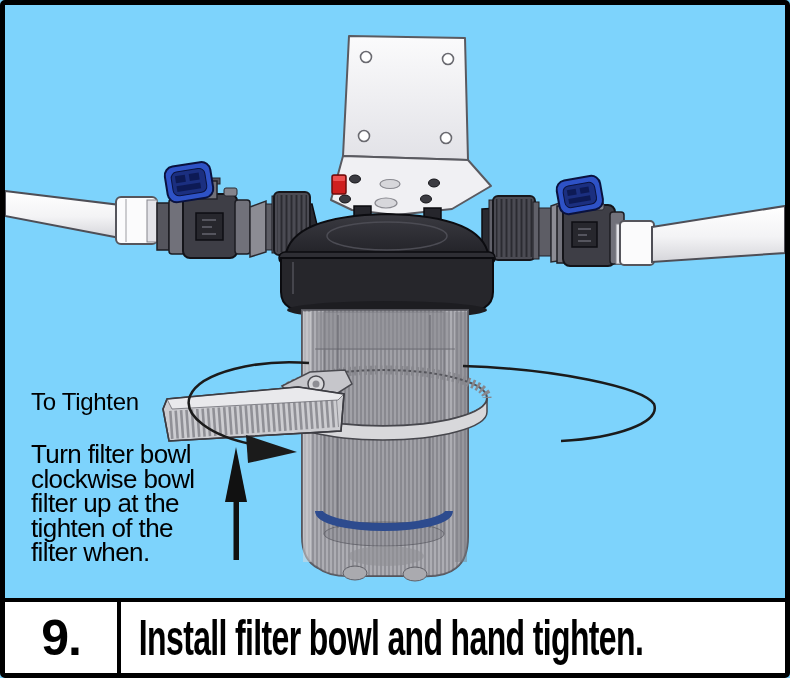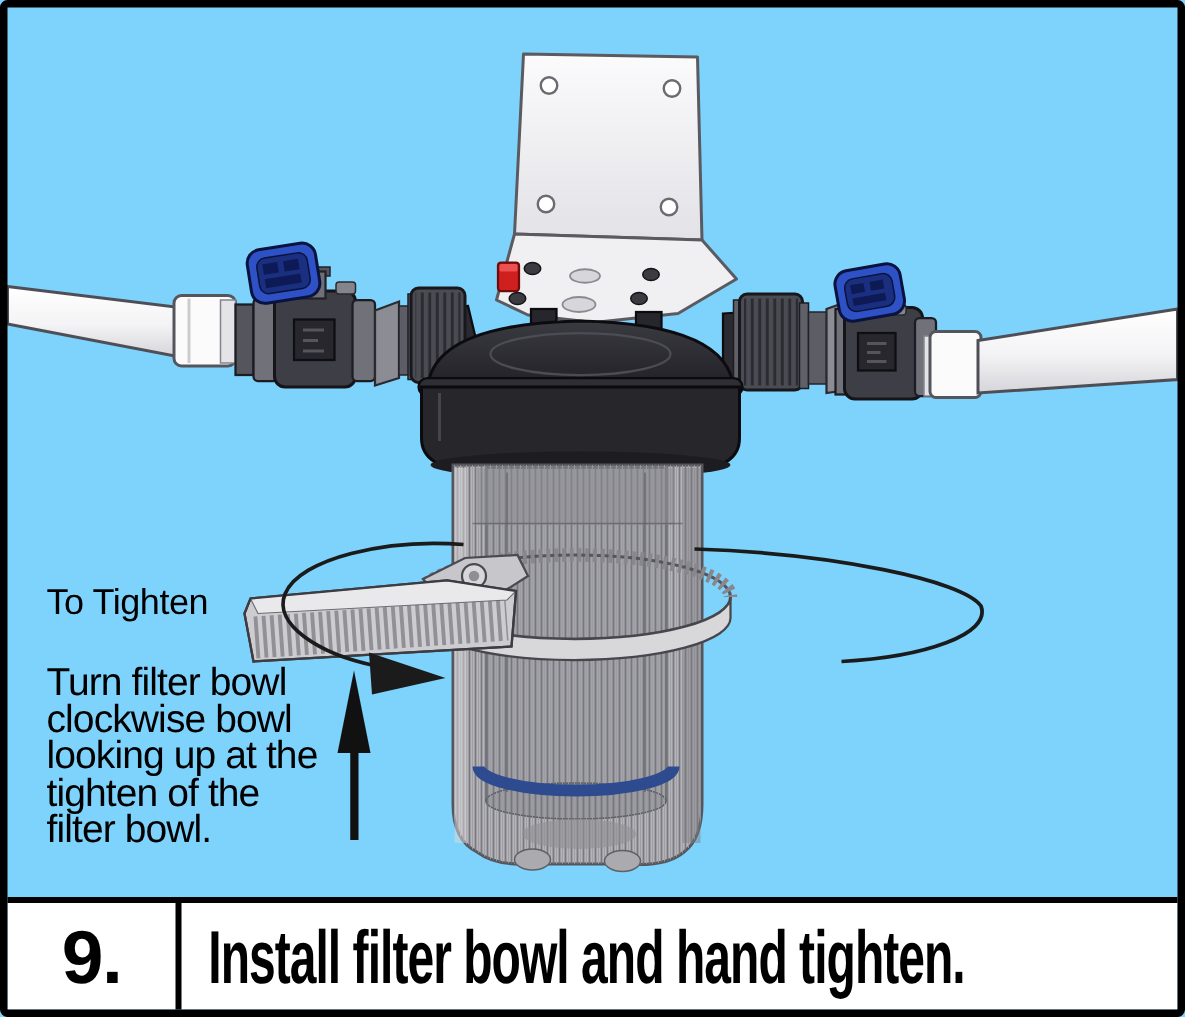--- a/index.html
+++ b/index.html
@@ -220,23 +220,23 @@
         <polygon points="236,447 225,502 247,502" fill="#111111"></polygon>
       </g>
     </svg>
   </div>
 
   <div class="instructions">
     <div class="instr-heading">To Tighten</div>
     <div class="instr-body">
       <div>Turn filter bowl</div>
       <div>clockwise bowl</div>
-      <div>looking up at the</div>
+      <div>filter up at the</div>
       <div>tighten of the</div>
-      <div>filter bowl.</div>
+      <div>filter when.</div>
     </div>
   </div>
 
   <div class="caption">
     <div class="step-cell">
       <span class="step-text">9.</span>
     </div>
     <div class="caption-cell">
       <span class="caption-text">Install filter bowl and hand tighten.</span>
     </div>

